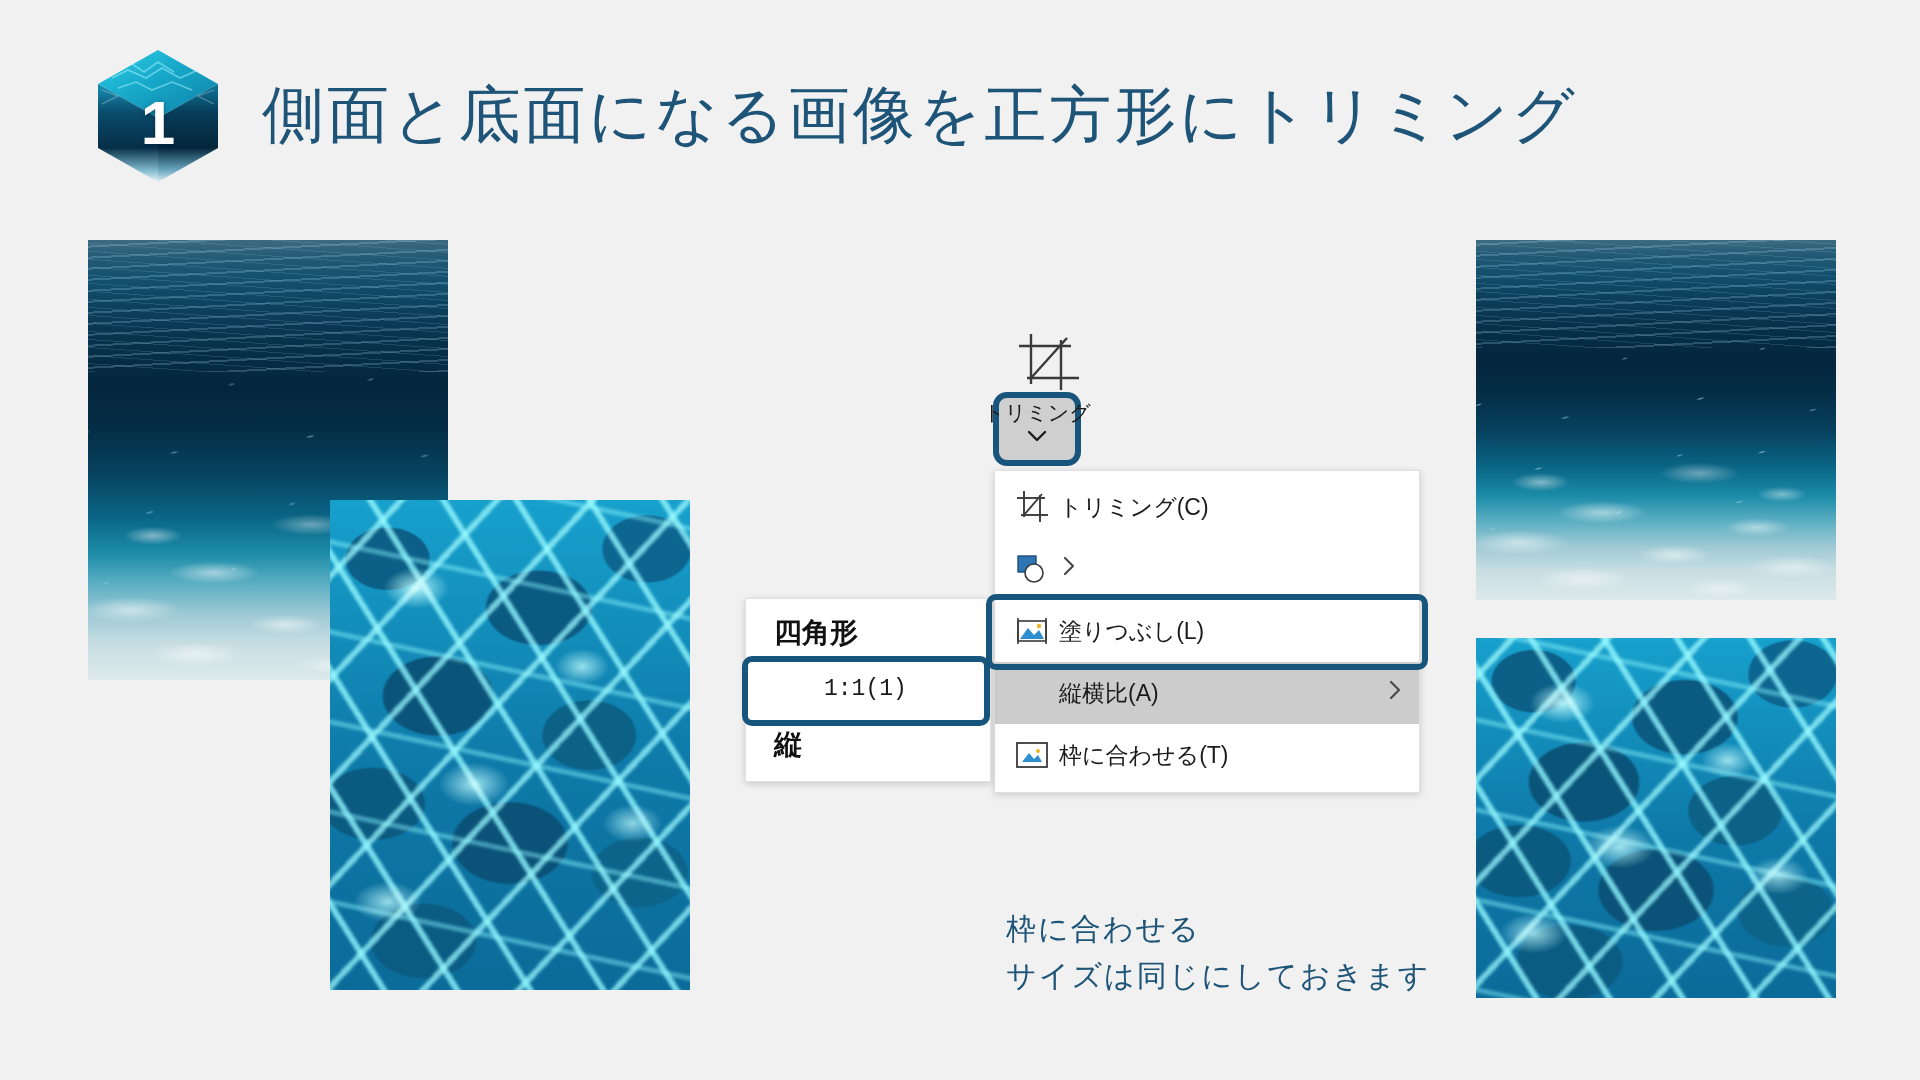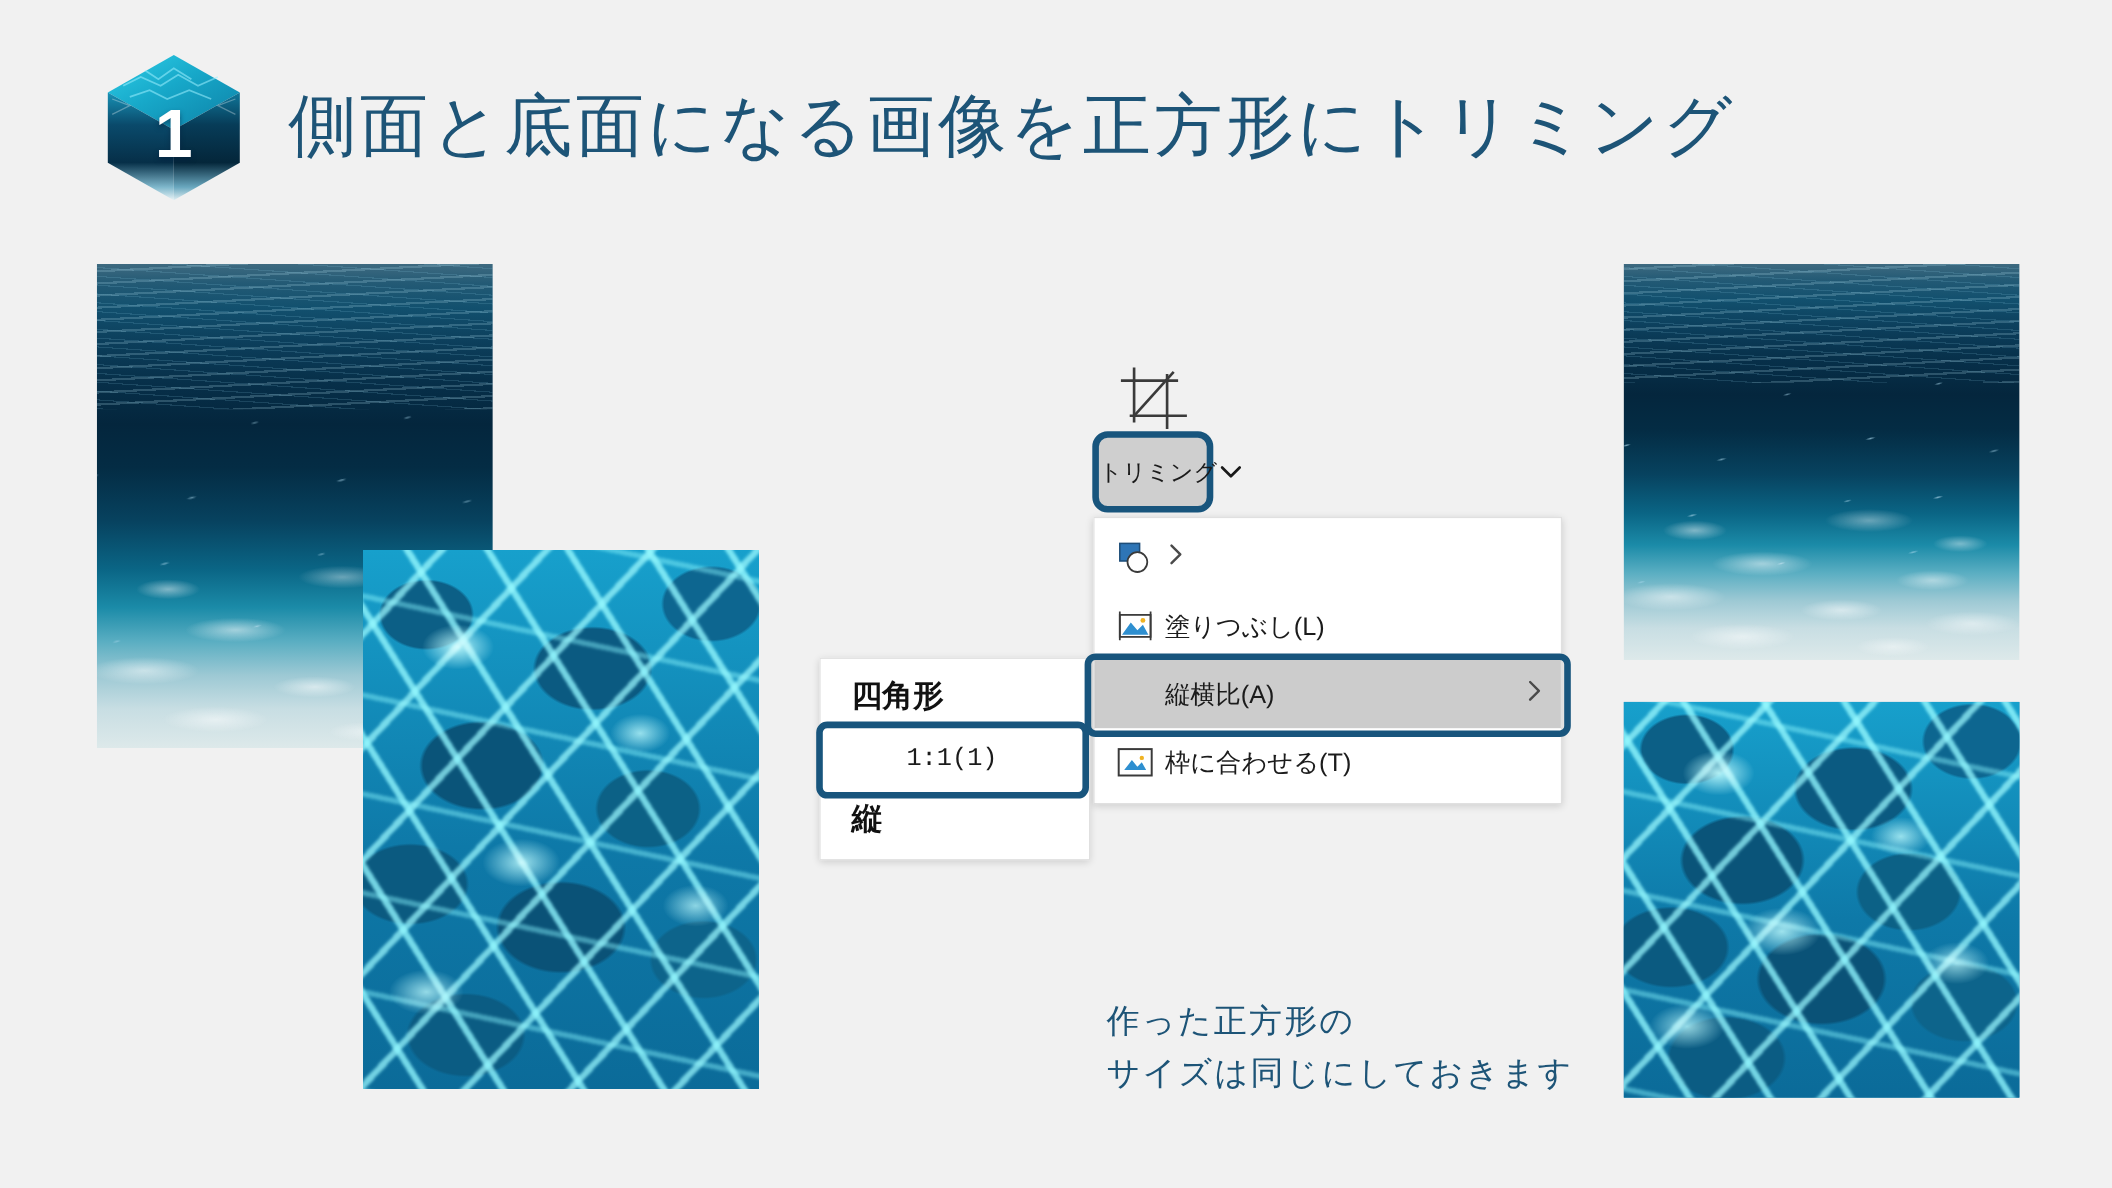--- a/index.html
+++ b/index.html
@@ -127,25 +127,25 @@
       radial-gradient(ellipse 40px 26px at 70% 34%, rgba(190,252,255,.75), transparent 68%),
       radial-gradient(ellipse 52px 32px at 40% 58%, rgba(190,252,255,.8), transparent 68%),
       radial-gradient(ellipse 44px 28px at 84% 66%, rgba(190,252,255,.7), transparent 68%),
       radial-gradient(ellipse 50px 30px at 16% 82%, rgba(190,252,255,.75), transparent 68%);
     mix-blend-mode: screen;
   }
   .crop-icon-box { position: absolute; left: 1015px; top: 332px; width: 68px; height: 60px; }
 
   .crop-button {
     position: absolute; left: 993px; top: 392px;
-    width: 110px; height: 74px;
+    width: 88px; height: 74px;
     background: #cfcfcf;
     border: 6px solid #18557d;
     border-radius: 14px;
-    display: flex; flex-direction: row;
+    display: flex; flex-direction: column;
     align-items: center; justify-content: flex-start;
     padding-top: 2px;
     z-index: 6;
   }
   .crop-button .lbl {
     color: #1a1a1a; font-size: 21px; line-height: 26px;
     font-family: "Liberation Sans", sans-serif;
     white-space: nowrap;
   }
   .crop-button .chev { margin-top: 2px; }
@@ -305,20 +305,34 @@
     <span class="lbl">トリミング</span>
     <span class="chev">
       <svg width="26" height="16" viewBox="0 0 26 16">
         <polyline points="5,4 13,12 21,4" fill="none" stroke="#1a1a1a" stroke-width="2.4" stroke-linecap="round" stroke-linejoin="round"></polyline>
       </svg>
     </span>
   </div>
 
   <div class="menu">
 
+    <div class="menu-item">
+      <span class="mi-icon">
+        <svg width="34" height="34" viewBox="0 0 34 34">
+          <g stroke="#3a3a3a" stroke-width="1.9" fill="none">
+            <line x1="9" y1="1" x2="9" y2="27"></line>
+            <line x1="2" y1="8" x2="30" y2="8"></line>
+            <line x1="25" y1="5" x2="25" y2="32"></line>
+            <line x1="6" y1="25" x2="33" y2="25"></line>
+            <line x1="9" y1="25" x2="27" y2="4"></line>
+          </g>
+        </svg>
+      </span>
+      <span class="mi-label">トリミング(C)</span>
+    </div>
 
     <div class="menu-item">
       <span class="mi-icon">
         <svg width="34" height="34" viewBox="0 0 34 34">
           <rect x="3" y="4" width="18" height="16" fill="#2e75b6" stroke="#1f4e79" stroke-width="1.4"></rect>
           <circle cx="19" cy="21" r="9" fill="#ffffff" stroke="#3a3a3a" stroke-width="1.6"></circle>
         </svg>
       </span>
       <span class="mi-arrow">
         <svg width="20" height="26" viewBox="0 0 20 26">
@@ -368,17 +382,17 @@
 
   <div class="submenu">
     <div class="sub-head">四角形</div>
     <div class="sub-item">1:1(1)</div>
     <div class="sub-head">縦</div>
   </div>
 
   <div class="hl-ring" style="left:742px; top:656px; width:248px; height:70px;"></div>
 
   <div class="caption">
-    <div>作った正方形の</div>
+    <div>枠に合わせる</div>
     <div>サイズは同じにしておきます</div>
   </div>
 
 </div>
 
 </body></html>

